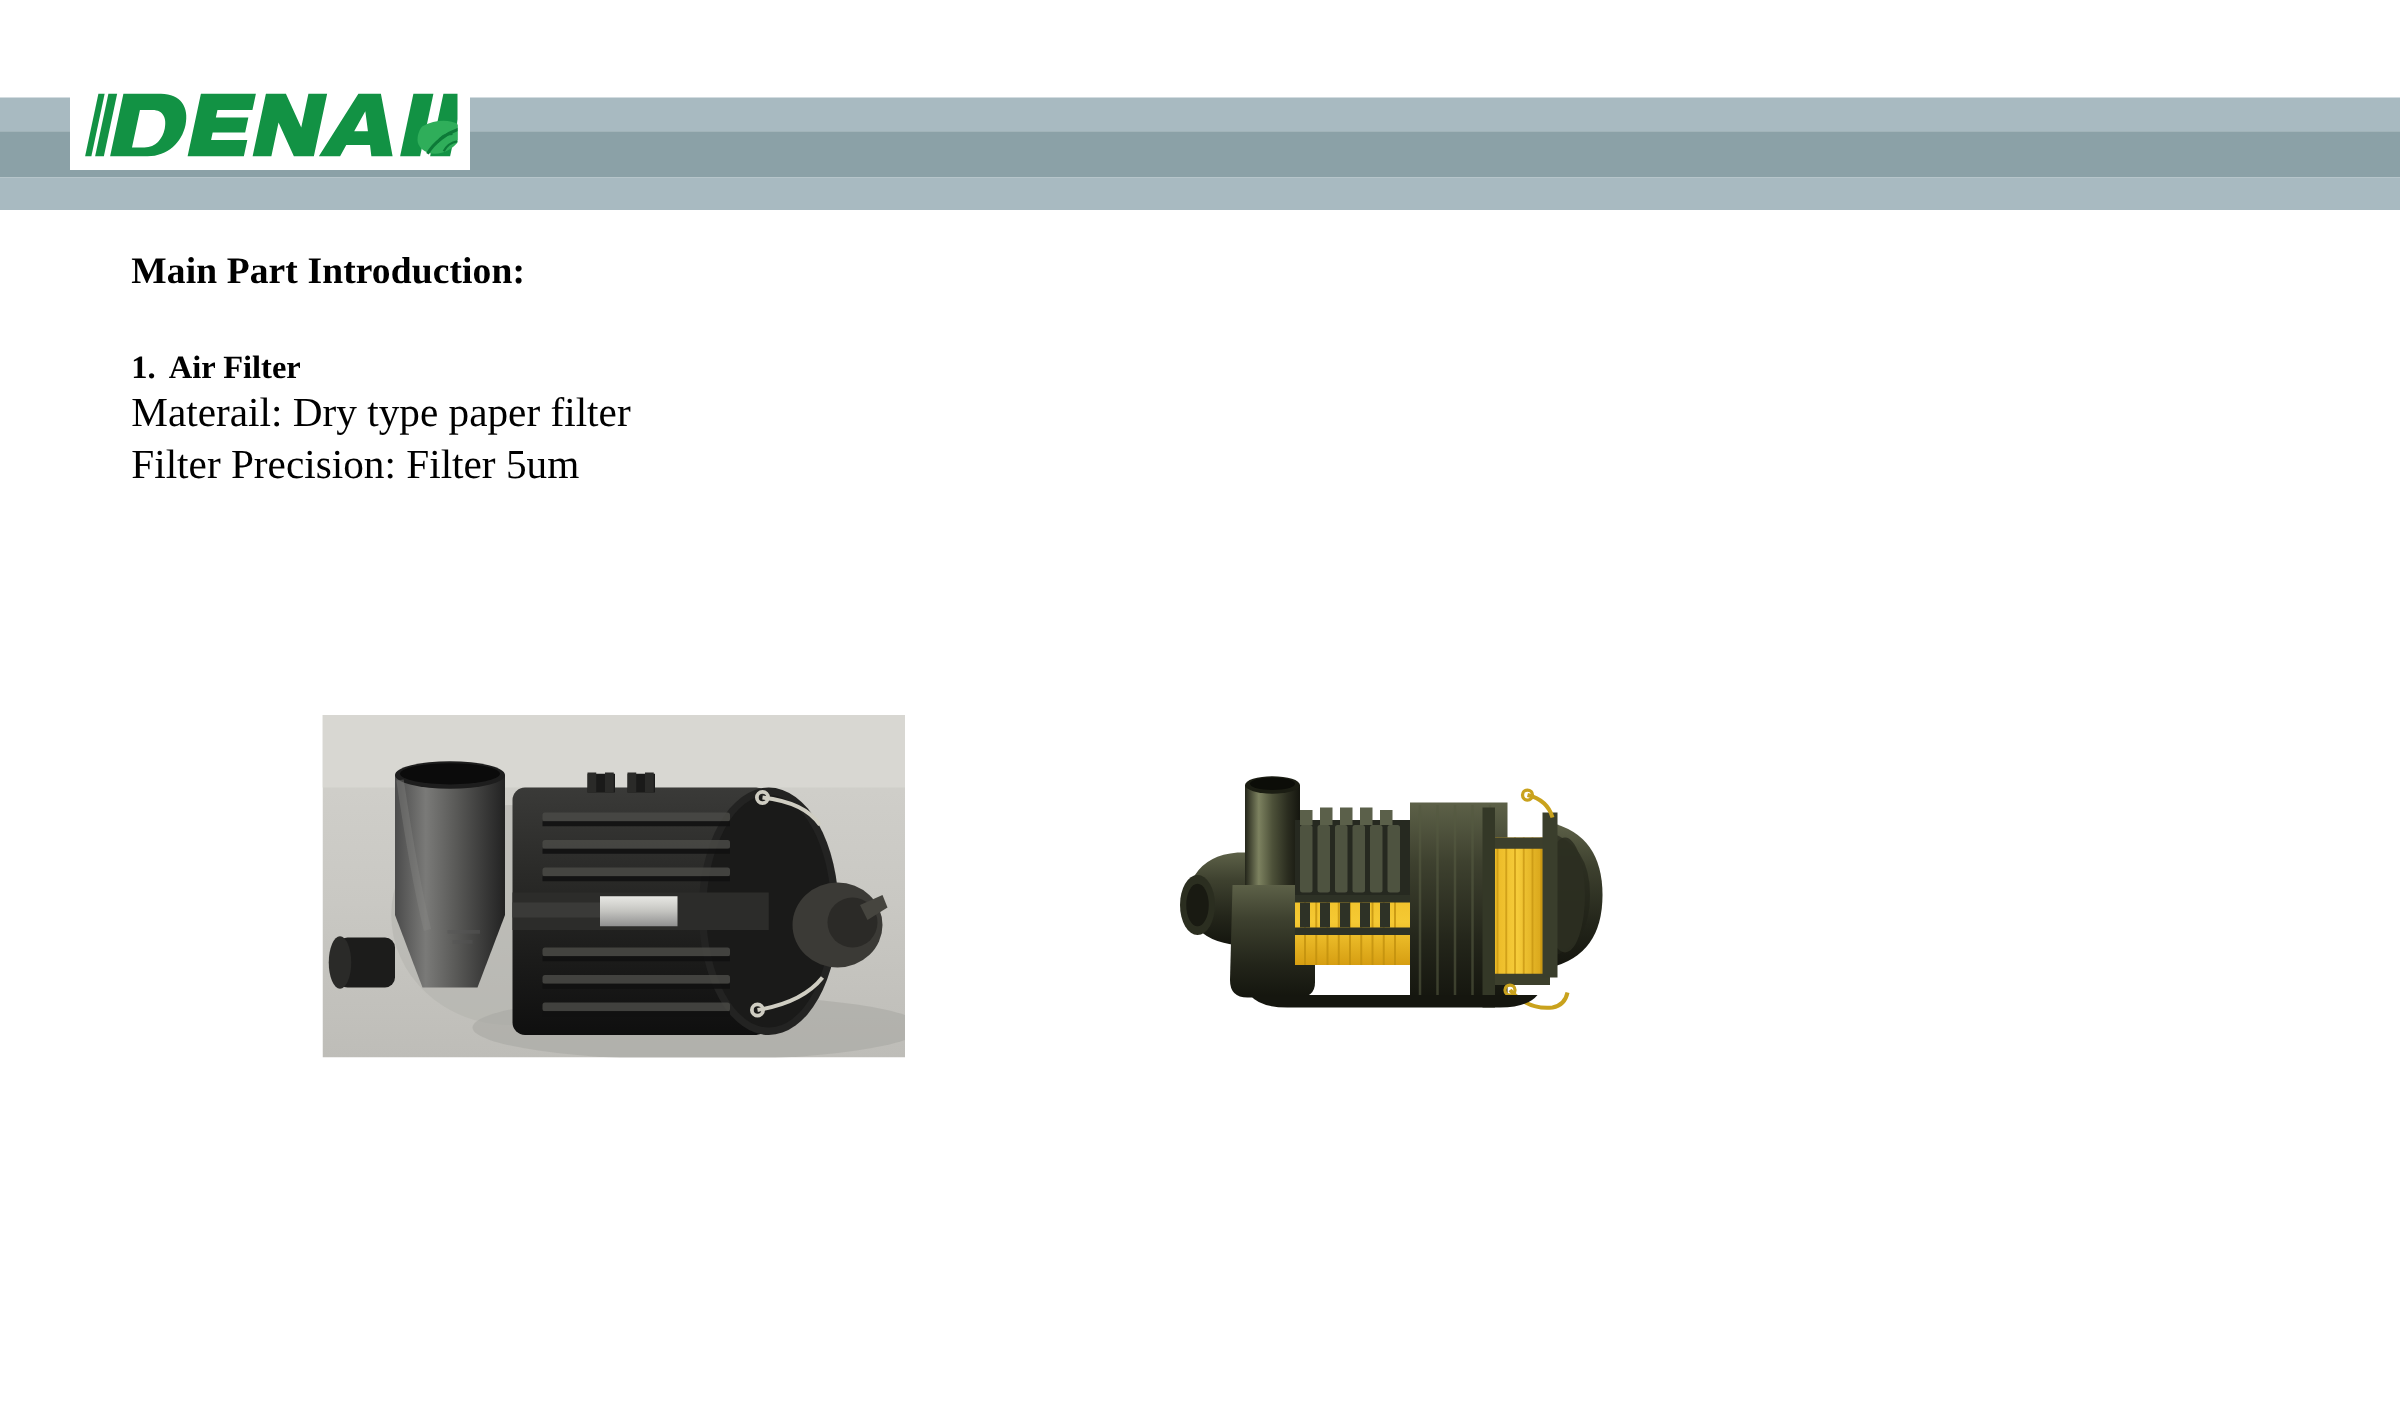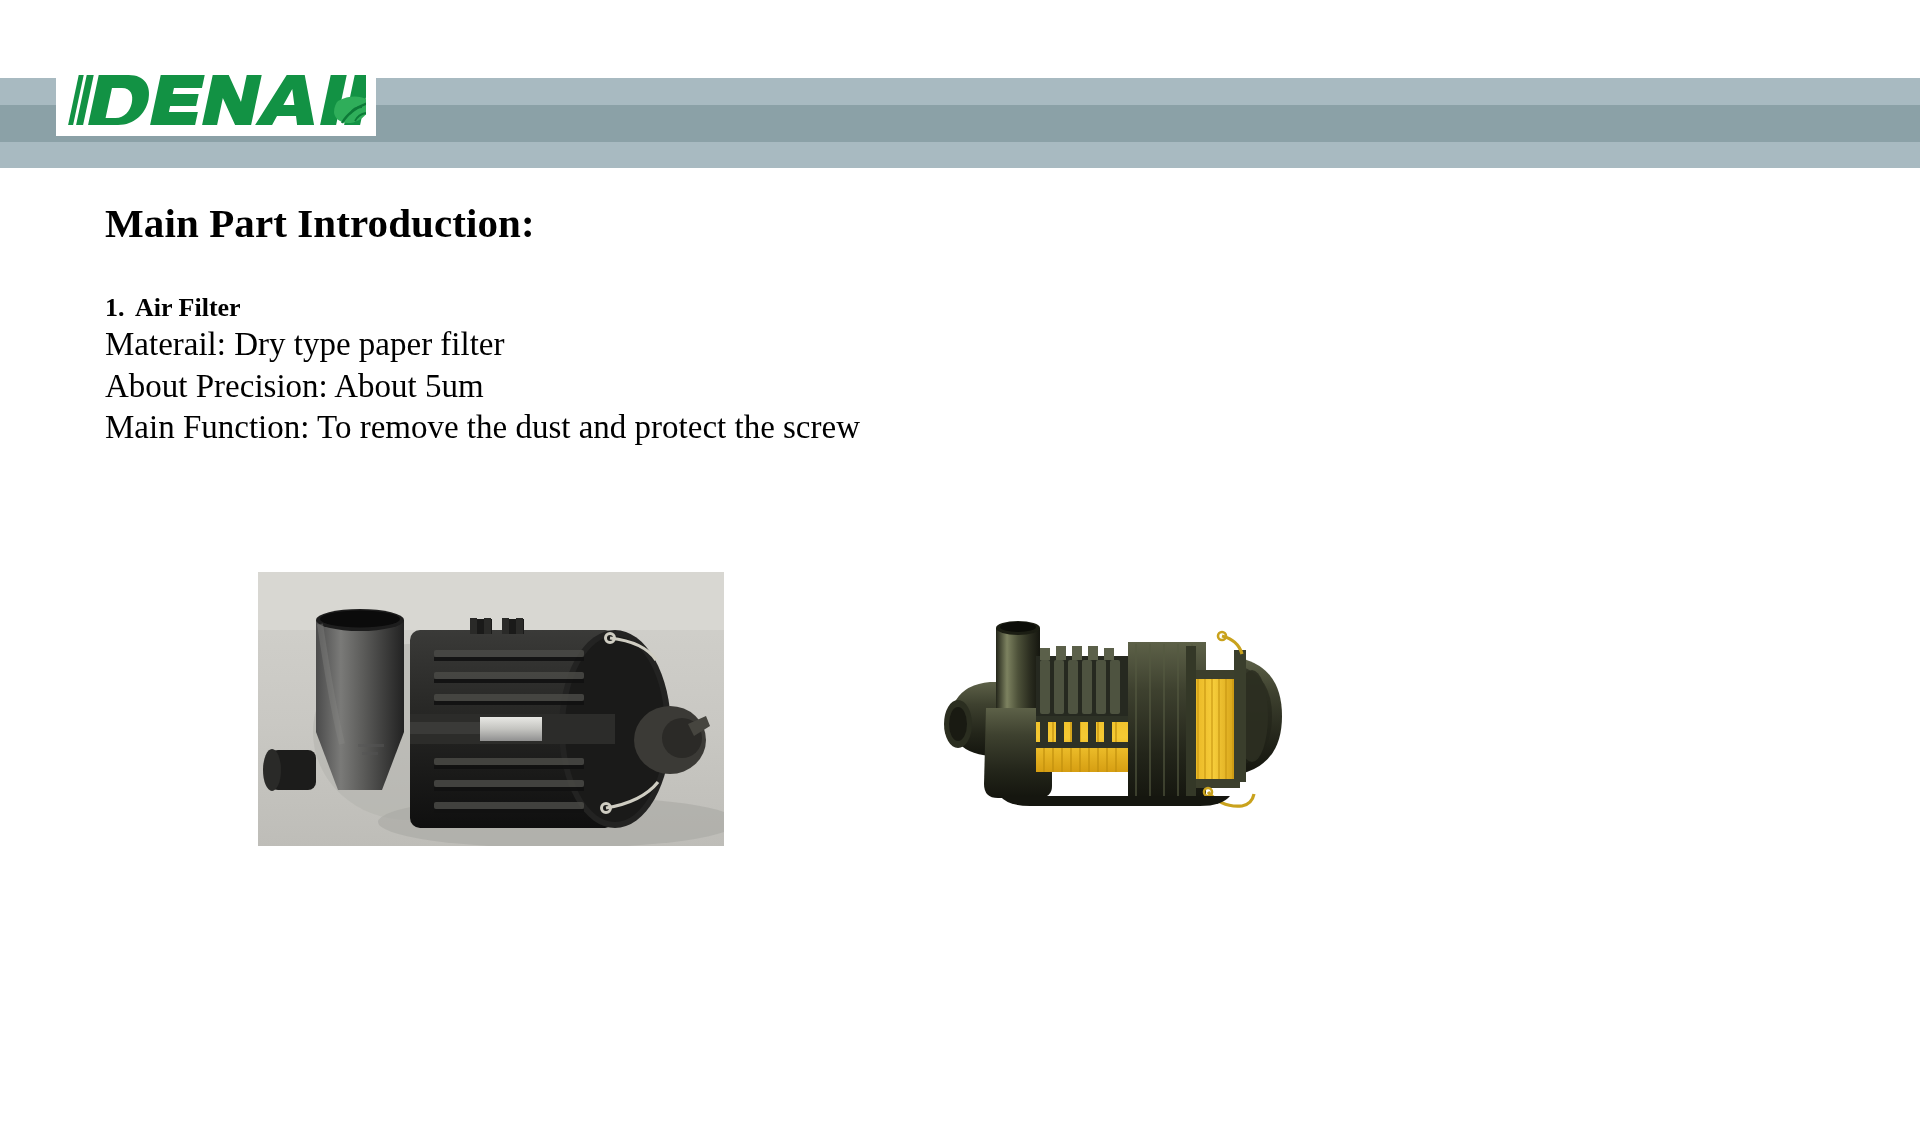--- a/index.html
+++ b/index.html
@@ -63,21 +63,21 @@
   }
 
   
   .content {
     position: absolute;
     left: 105px;
     top: 198px;
     width: 1200px;
   }
   .heading {
-    font-size: 41px;
+    font-size: 30px;
     font-weight: bold;
     color: #000000;
     line-height: 1.26;
     letter-spacing: 0.1px;
   }
   .spacer-line {
     height: 42px;
   }
   .subheading {
     font-size: 26px;
@@ -162,23 +162,22 @@
   <div class="heading">Main Part Introduction:</div>
 
   <div class="spacer-line"></div>
 
   <div class="subheading">
     <span class="num">1.</span><span>Air Filter</span>
   </div>
 
   <div class="body-line">Materail: Dry type paper filter</div>
 
-  <div class="body-line">About Precision: About 5um</div>
-
-  <div class="body-line">Main Function: To remove the dust and protect the screw</div>
+  <div class="body-line">Filter Precision: Filter 5um</div>
+
 </div>
 
 <div class="figure figure-left">
   <svg class="photo-svg" viewBox="0 0 466 274" preserveAspectRatio="none">
     <defs>
       <linearGradient id="bgGray" x1="0" y1="0" x2="0" y2="1">
         <stop offset="0%" stop-color="#d3d2cd"></stop>
         <stop offset="55%" stop-color="#c9c8c3"></stop>
         <stop offset="100%" stop-color="#bebdb8"></stop>
       </linearGradient>

